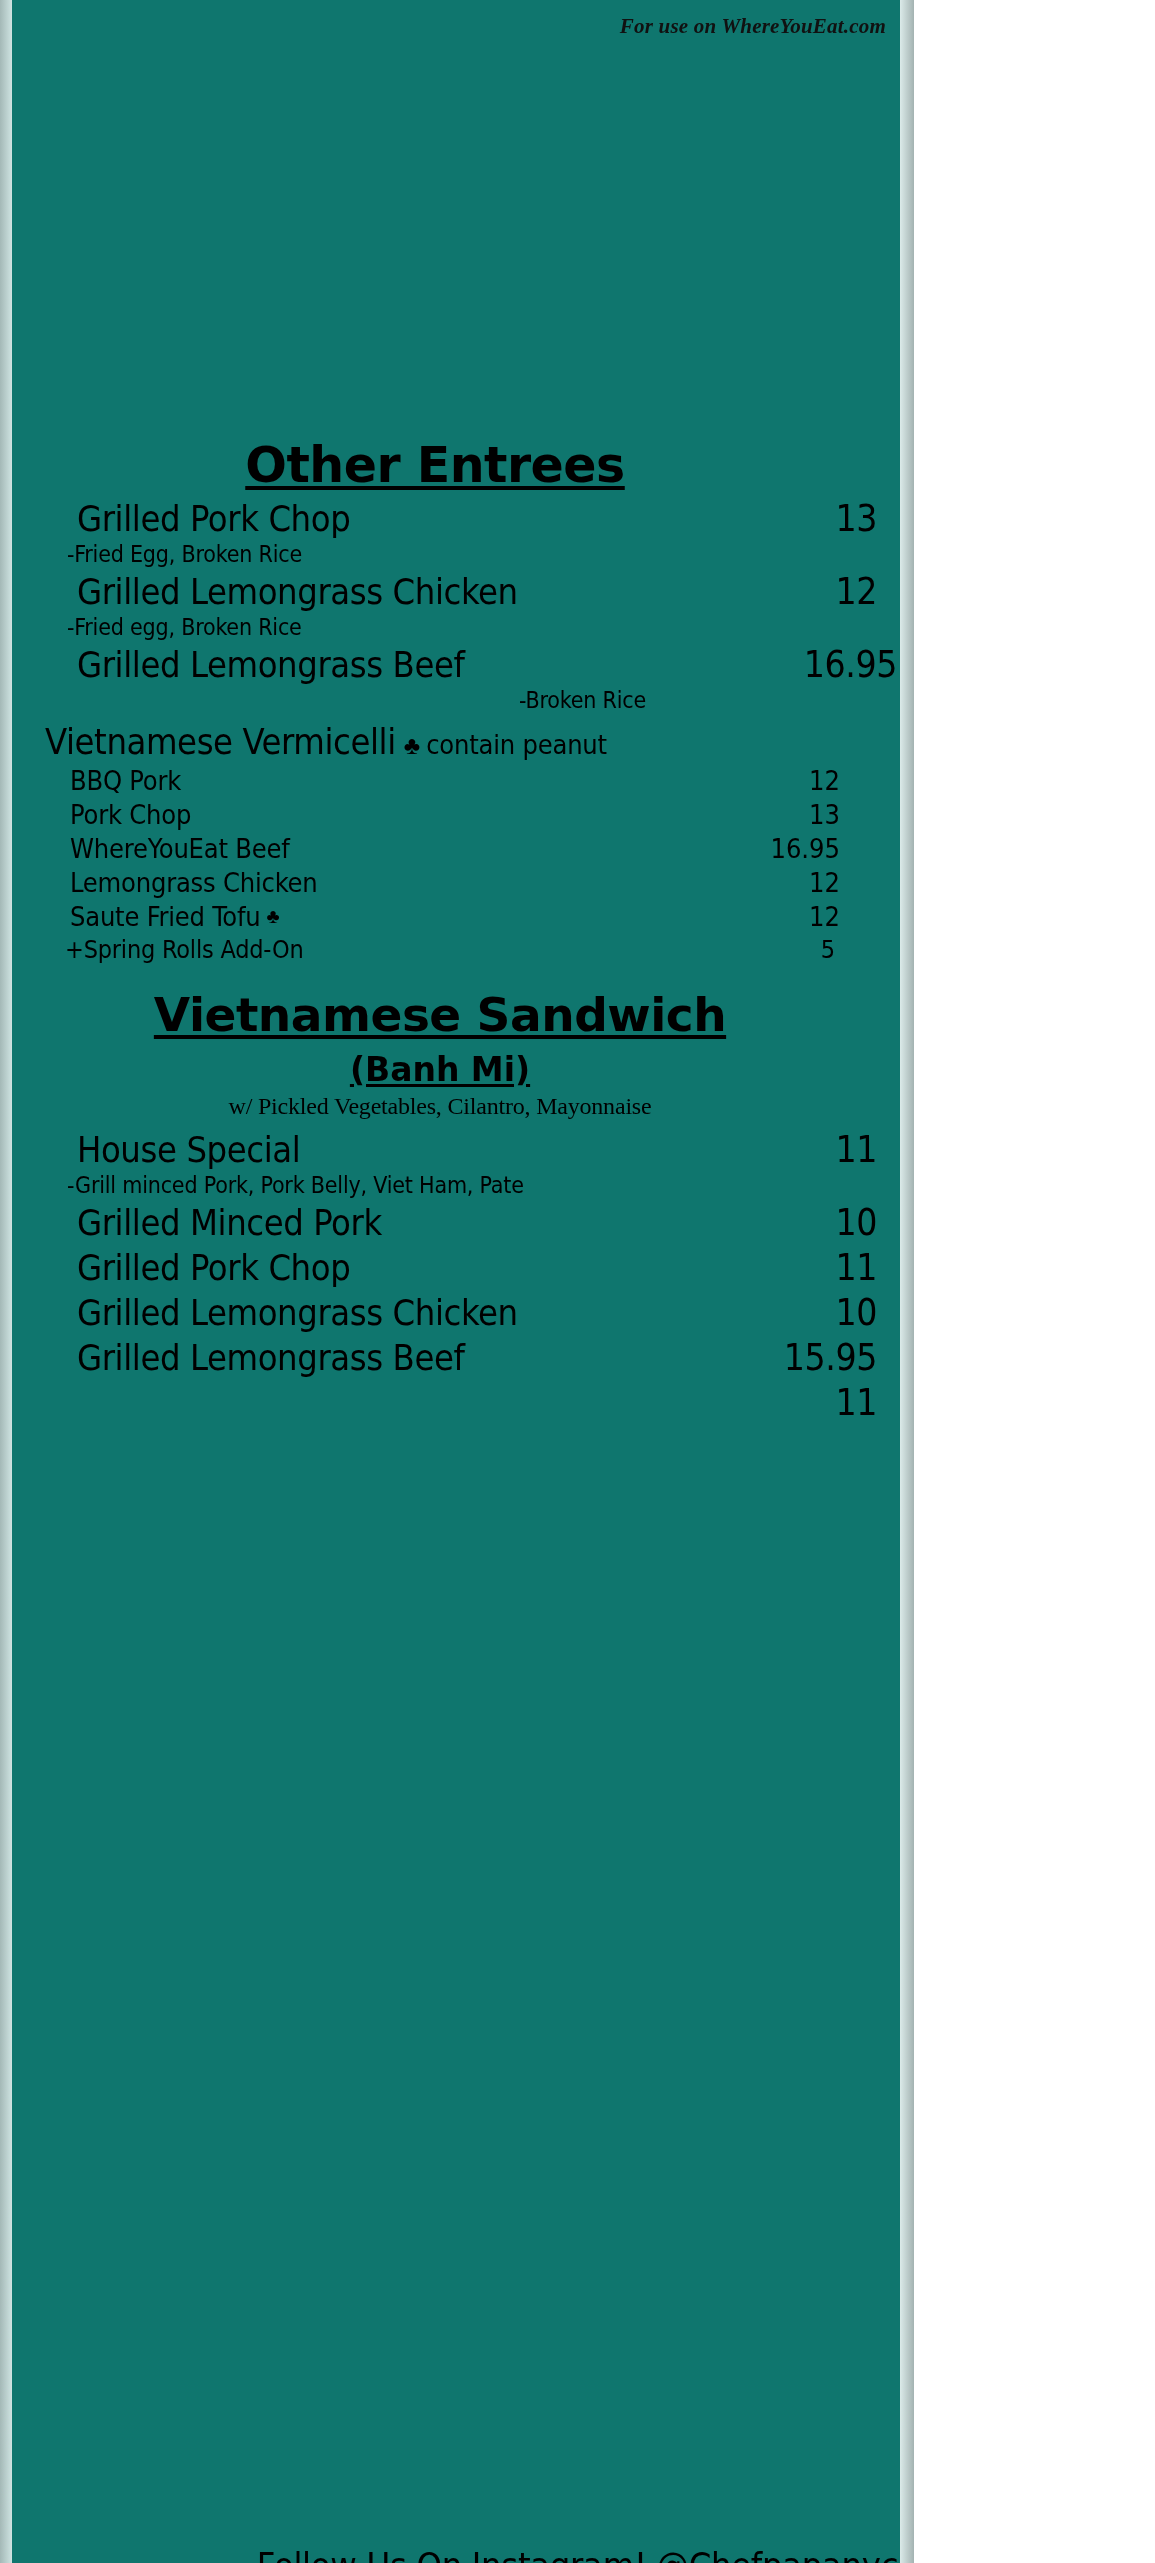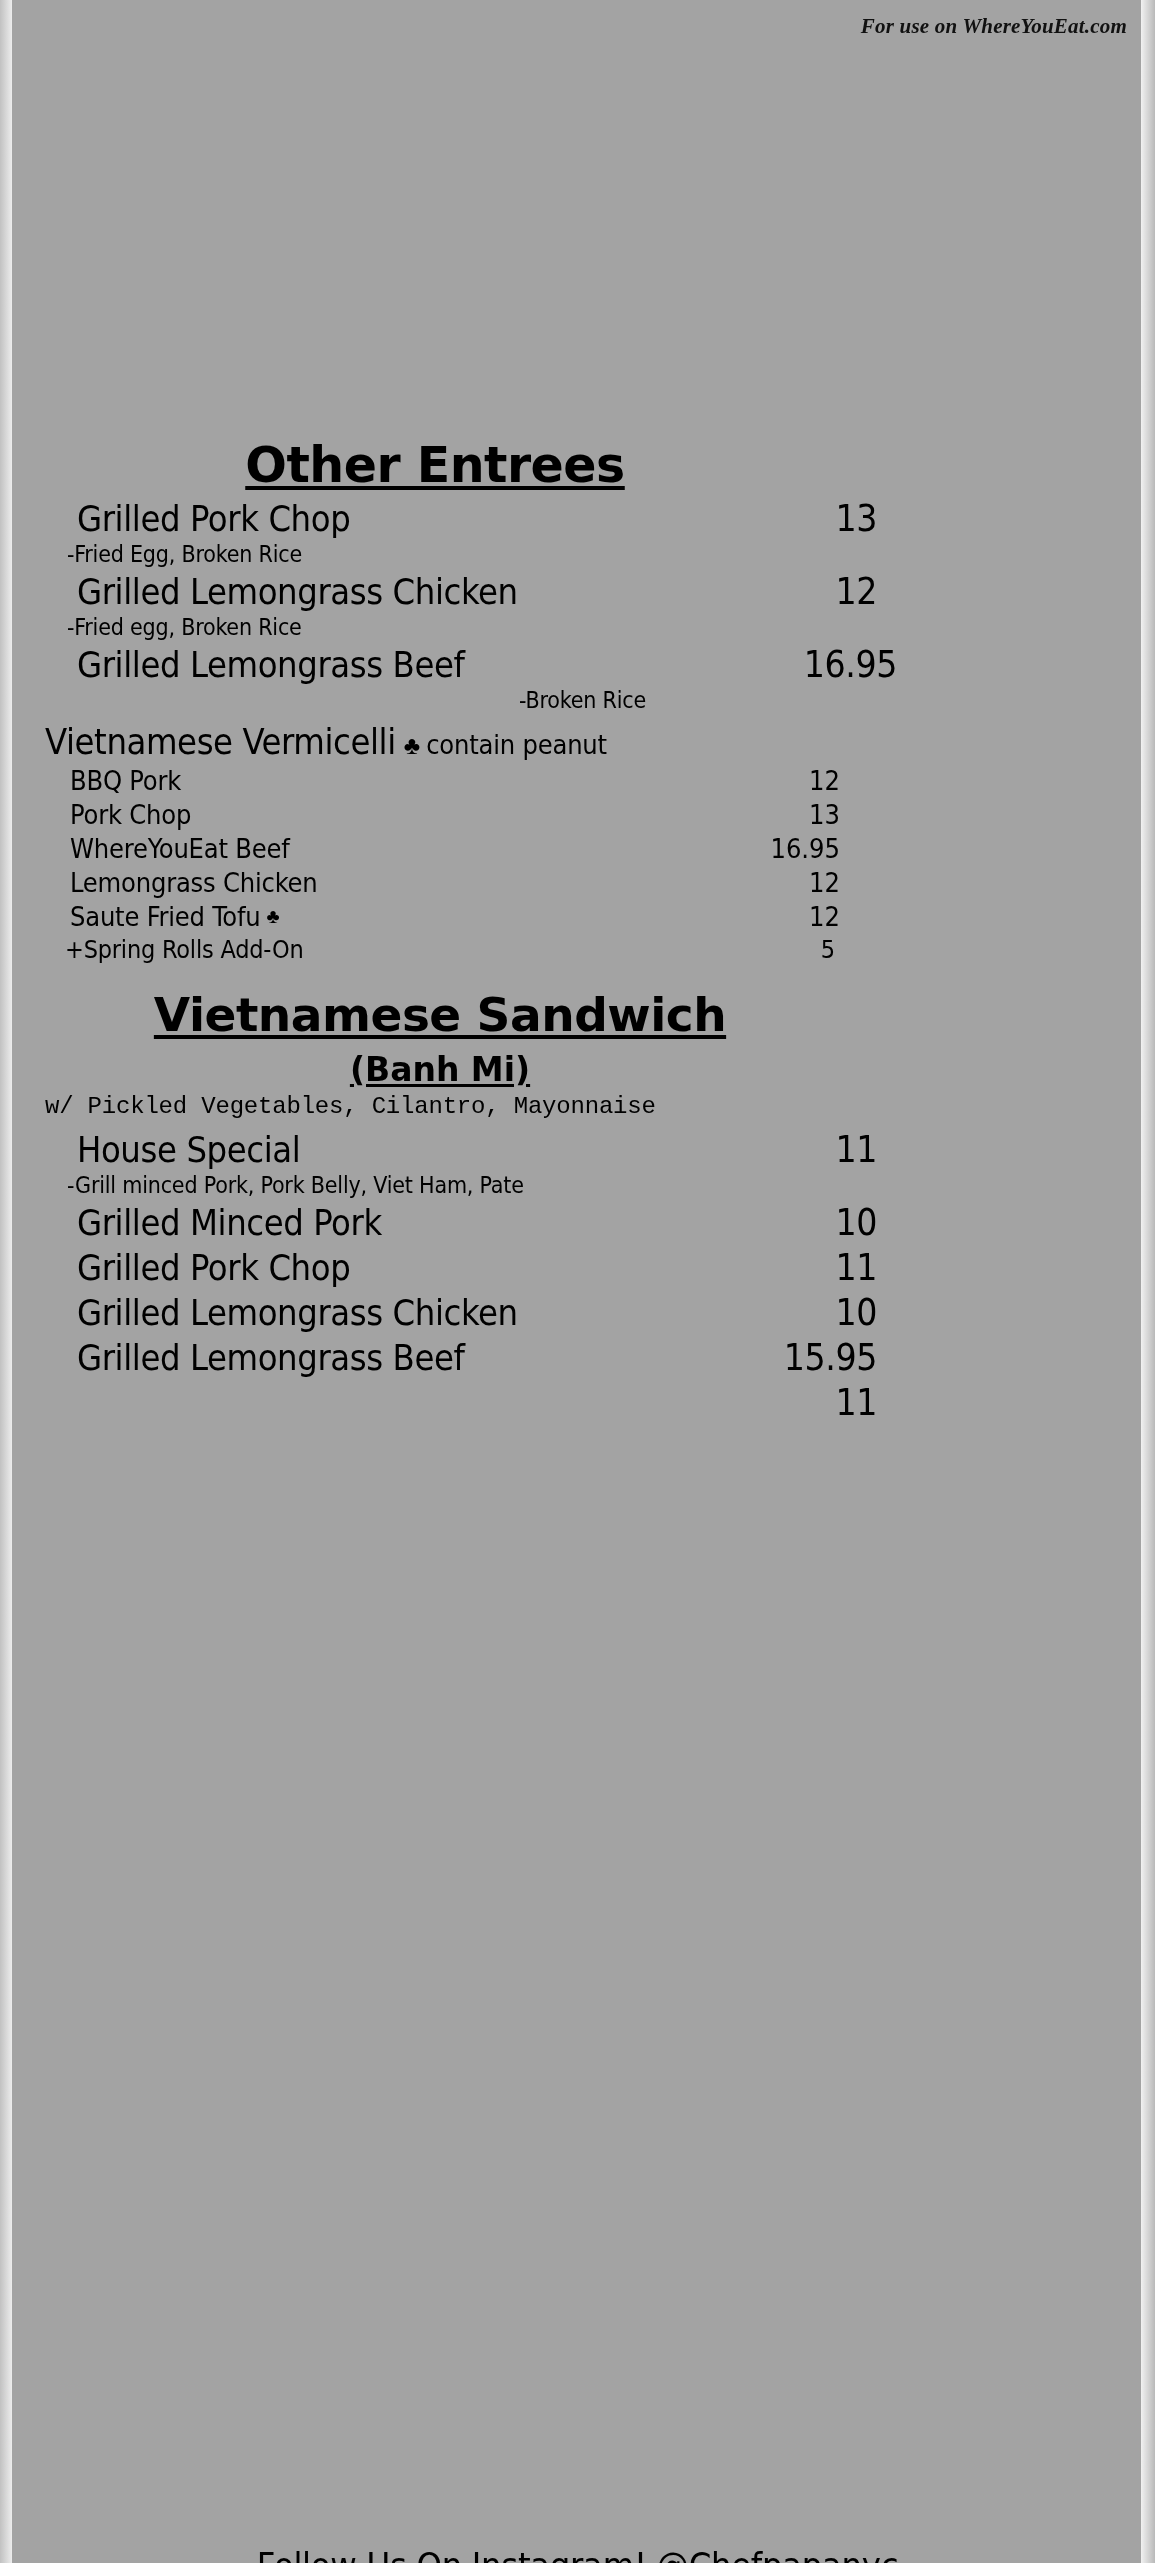--- a/index.html
+++ b/index.html
@@ -6,23 +6,23 @@
     margin: 0;
     padding: 0;
     background: #ffffff;
   }
   body {
     font-family: "Liberation Sans", sans-serif;
     color: #000000;
   }
   .page {
     position: relative;
-    width: 1155px;
+    width: 914px;
     height: 2563px;
-    background: #a3a3a3;
+    background: #0f766e;
     overflow: hidden;
   }
   
   .page::before {
     content: "";
     position: absolute;
     left: 0; top: 0; bottom: 0;
     width: 12px;
     background: linear-gradient(to right, #c9c9c9, #ffffff);
     opacity: .8;
@@ -74,23 +74,23 @@
     font-family: "DejaVu Sans", sans-serif;
     font-weight: bold;
     font-size: 33px;
     text-align: center;
     text-decoration: underline;
     text-underline-offset: 3px;
     width: 790px;
     margin: 10px 0 4px 0;
   }
   .subtitle-plain {
-    font-family: Liberation Mono, monospace;
+    font-family: Liberation Serif, serif;
     font-size: 24px;
-    text-align: left;
+    text-align: center;
     width: 790px;
     margin: 0 0 8px 0;
     letter-spacing: -0.2px;
   }
 
   .row {
     display: flex;
     align-items: baseline;
     width: 800px;
     margin-top: 2px;

